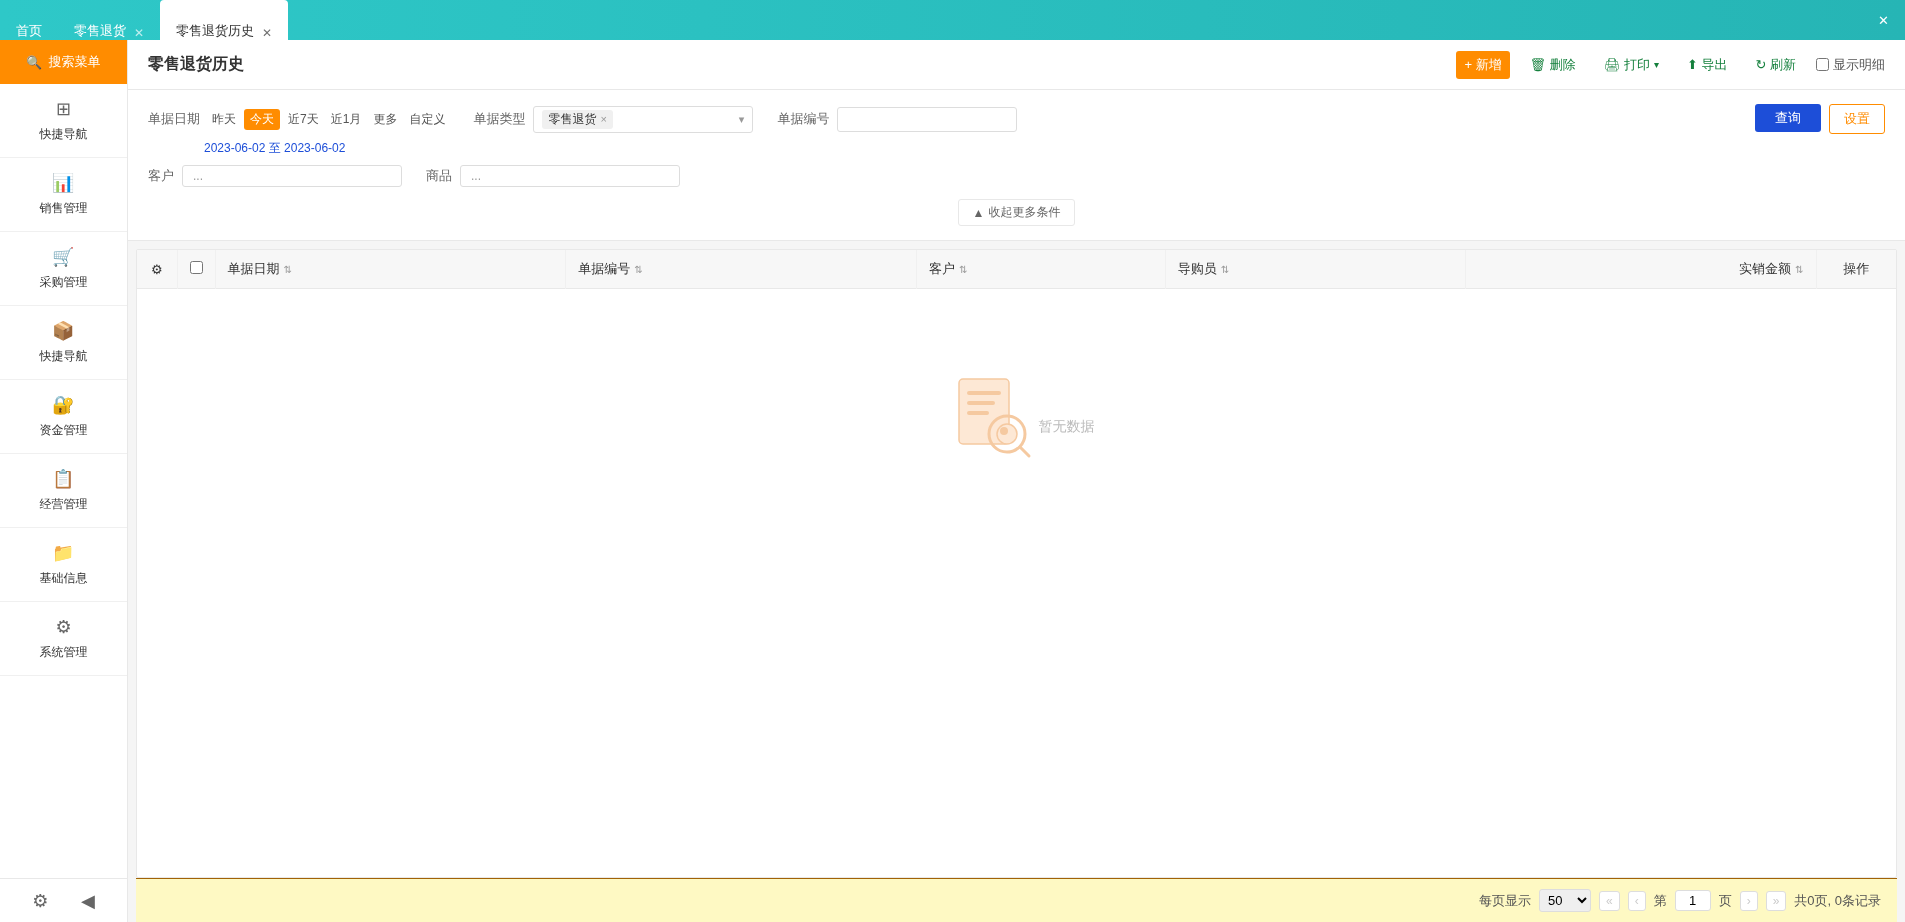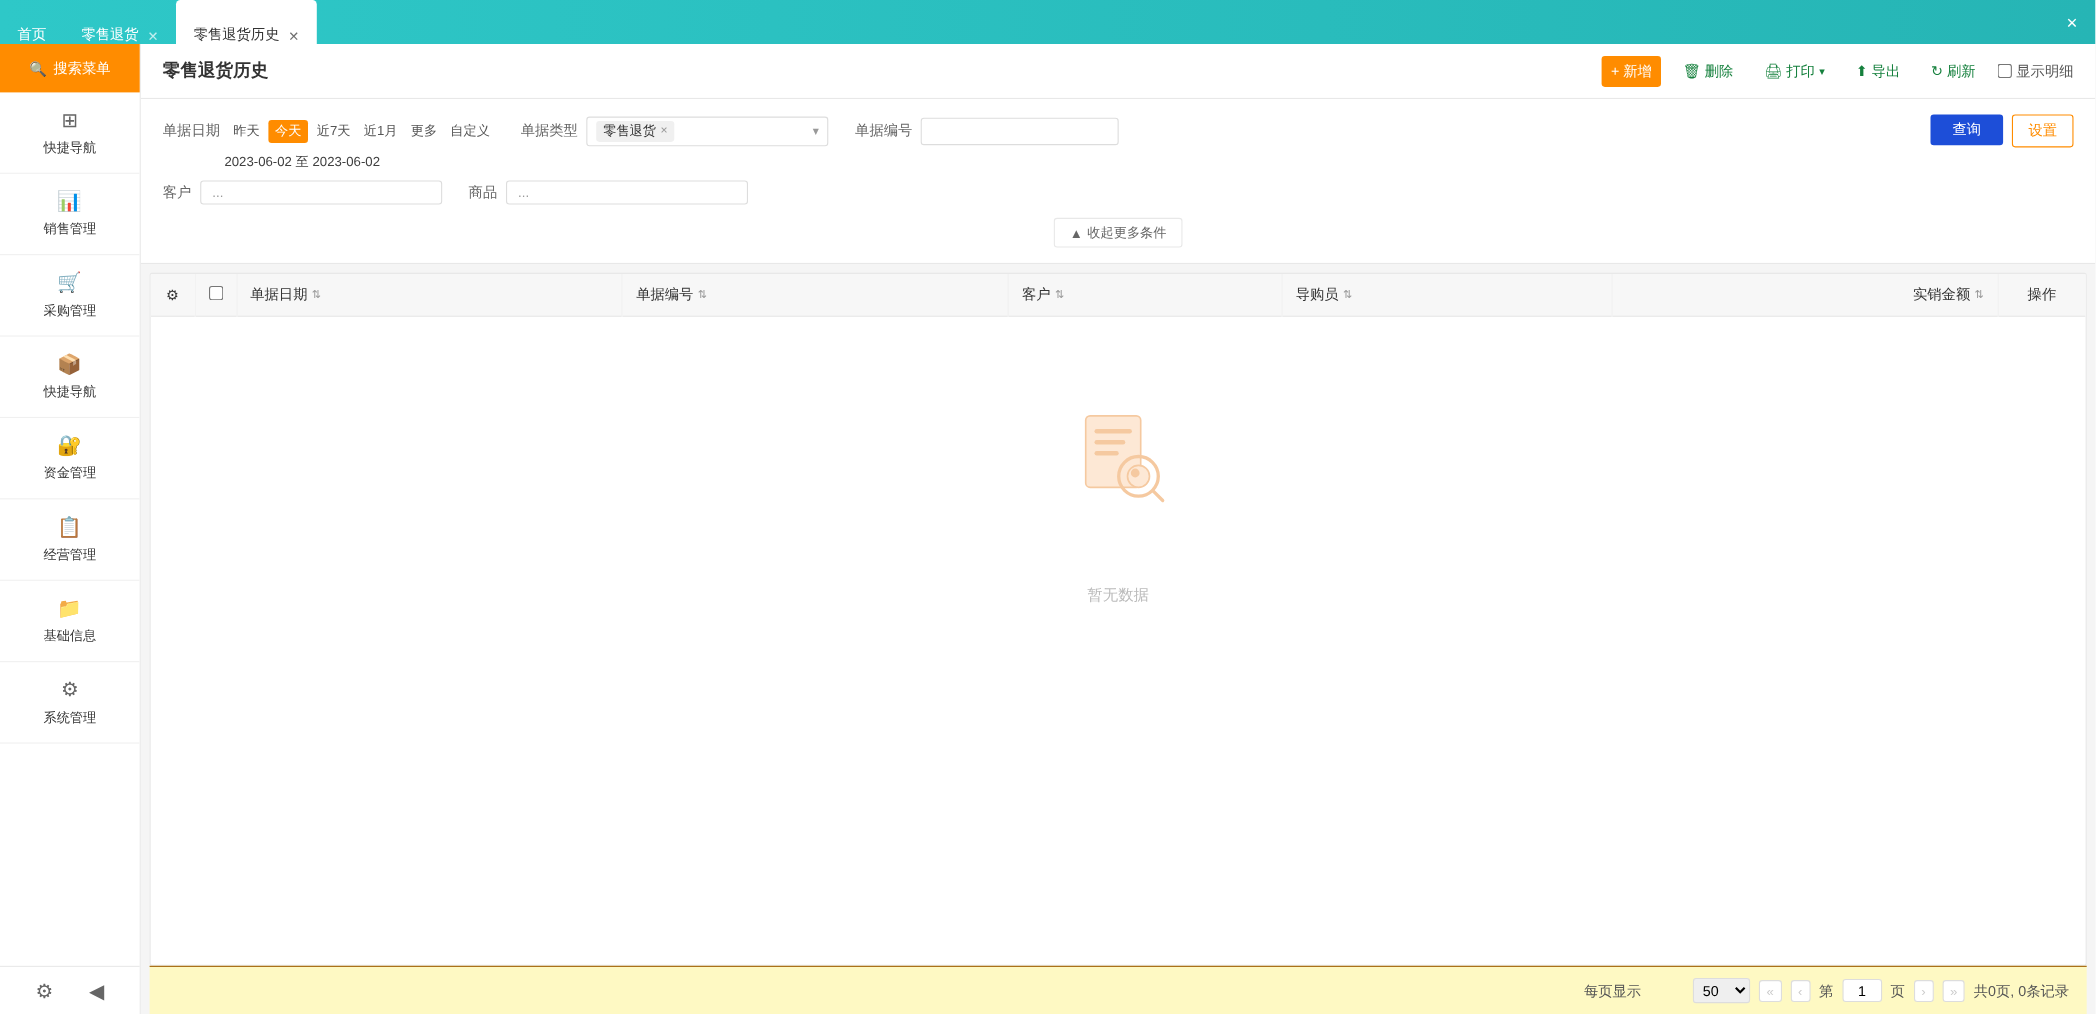--- a/index.html
+++ b/index.html
@@ -200,21 +200,21 @@
       padding: 2px 4px;
     }
     .date-opt.active {
       background: #ff8c00;
       color: #fff;
       border-radius: 3px;
       padding: 2px 6px;
     }
     .date-range {
       font-size: 12px;
-      color: #404040;
+      color: #1d4ed8;
       margin-top: 11px;
     }
     .filter-select {
       display: flex;
       align-items: center;
       border: 1px solid #ddd;
       border-radius: 3px;
       padding: 3px 8px;
       min-width: 200px;
       background: #fff;
@@ -299,26 +299,24 @@
     }
     .sort-icon { font-size: 10px; color: #999; }
     .settings-th { width: 40px; text-align: center; }
     .checkbox-th { width: 36px; text-align: center; }
     .action-th { width: 80px; text-align: center; }
     .amount-th { text-align: right; }
 
     
     .empty-state {
       display: flex;
-      flex-direction: column;
       align-items: center;
       justify-content: center;
       padding: 80px 0;
       color: #ccc;
-      gap: 48px;
     }
     .empty-icon {
       width: 100px;
       height: 100px;
       margin-bottom: 16px;
     }
     .empty-text {
       font-size: 14px;
       color: #bbb;
     }
@@ -336,21 +334,20 @@
       font-size: 13px;
       color: #555;
       flex-shrink: 0;
       margin: 0 8px;
     }
     .page-size-select {
       border: 1px solid #ddd;
       border-radius: 3px;
       padding: 2px 4px;
       font-size: 13px;
-      margin-left: 39px;
     }
     .page-nav-btn {
       border: 1px solid #ddd;
       border-radius: 3px;
       background: #fff;
       padding: 2px 6px;
       cursor: pointer;
       font-size: 12px;
       color: #666;
     }

